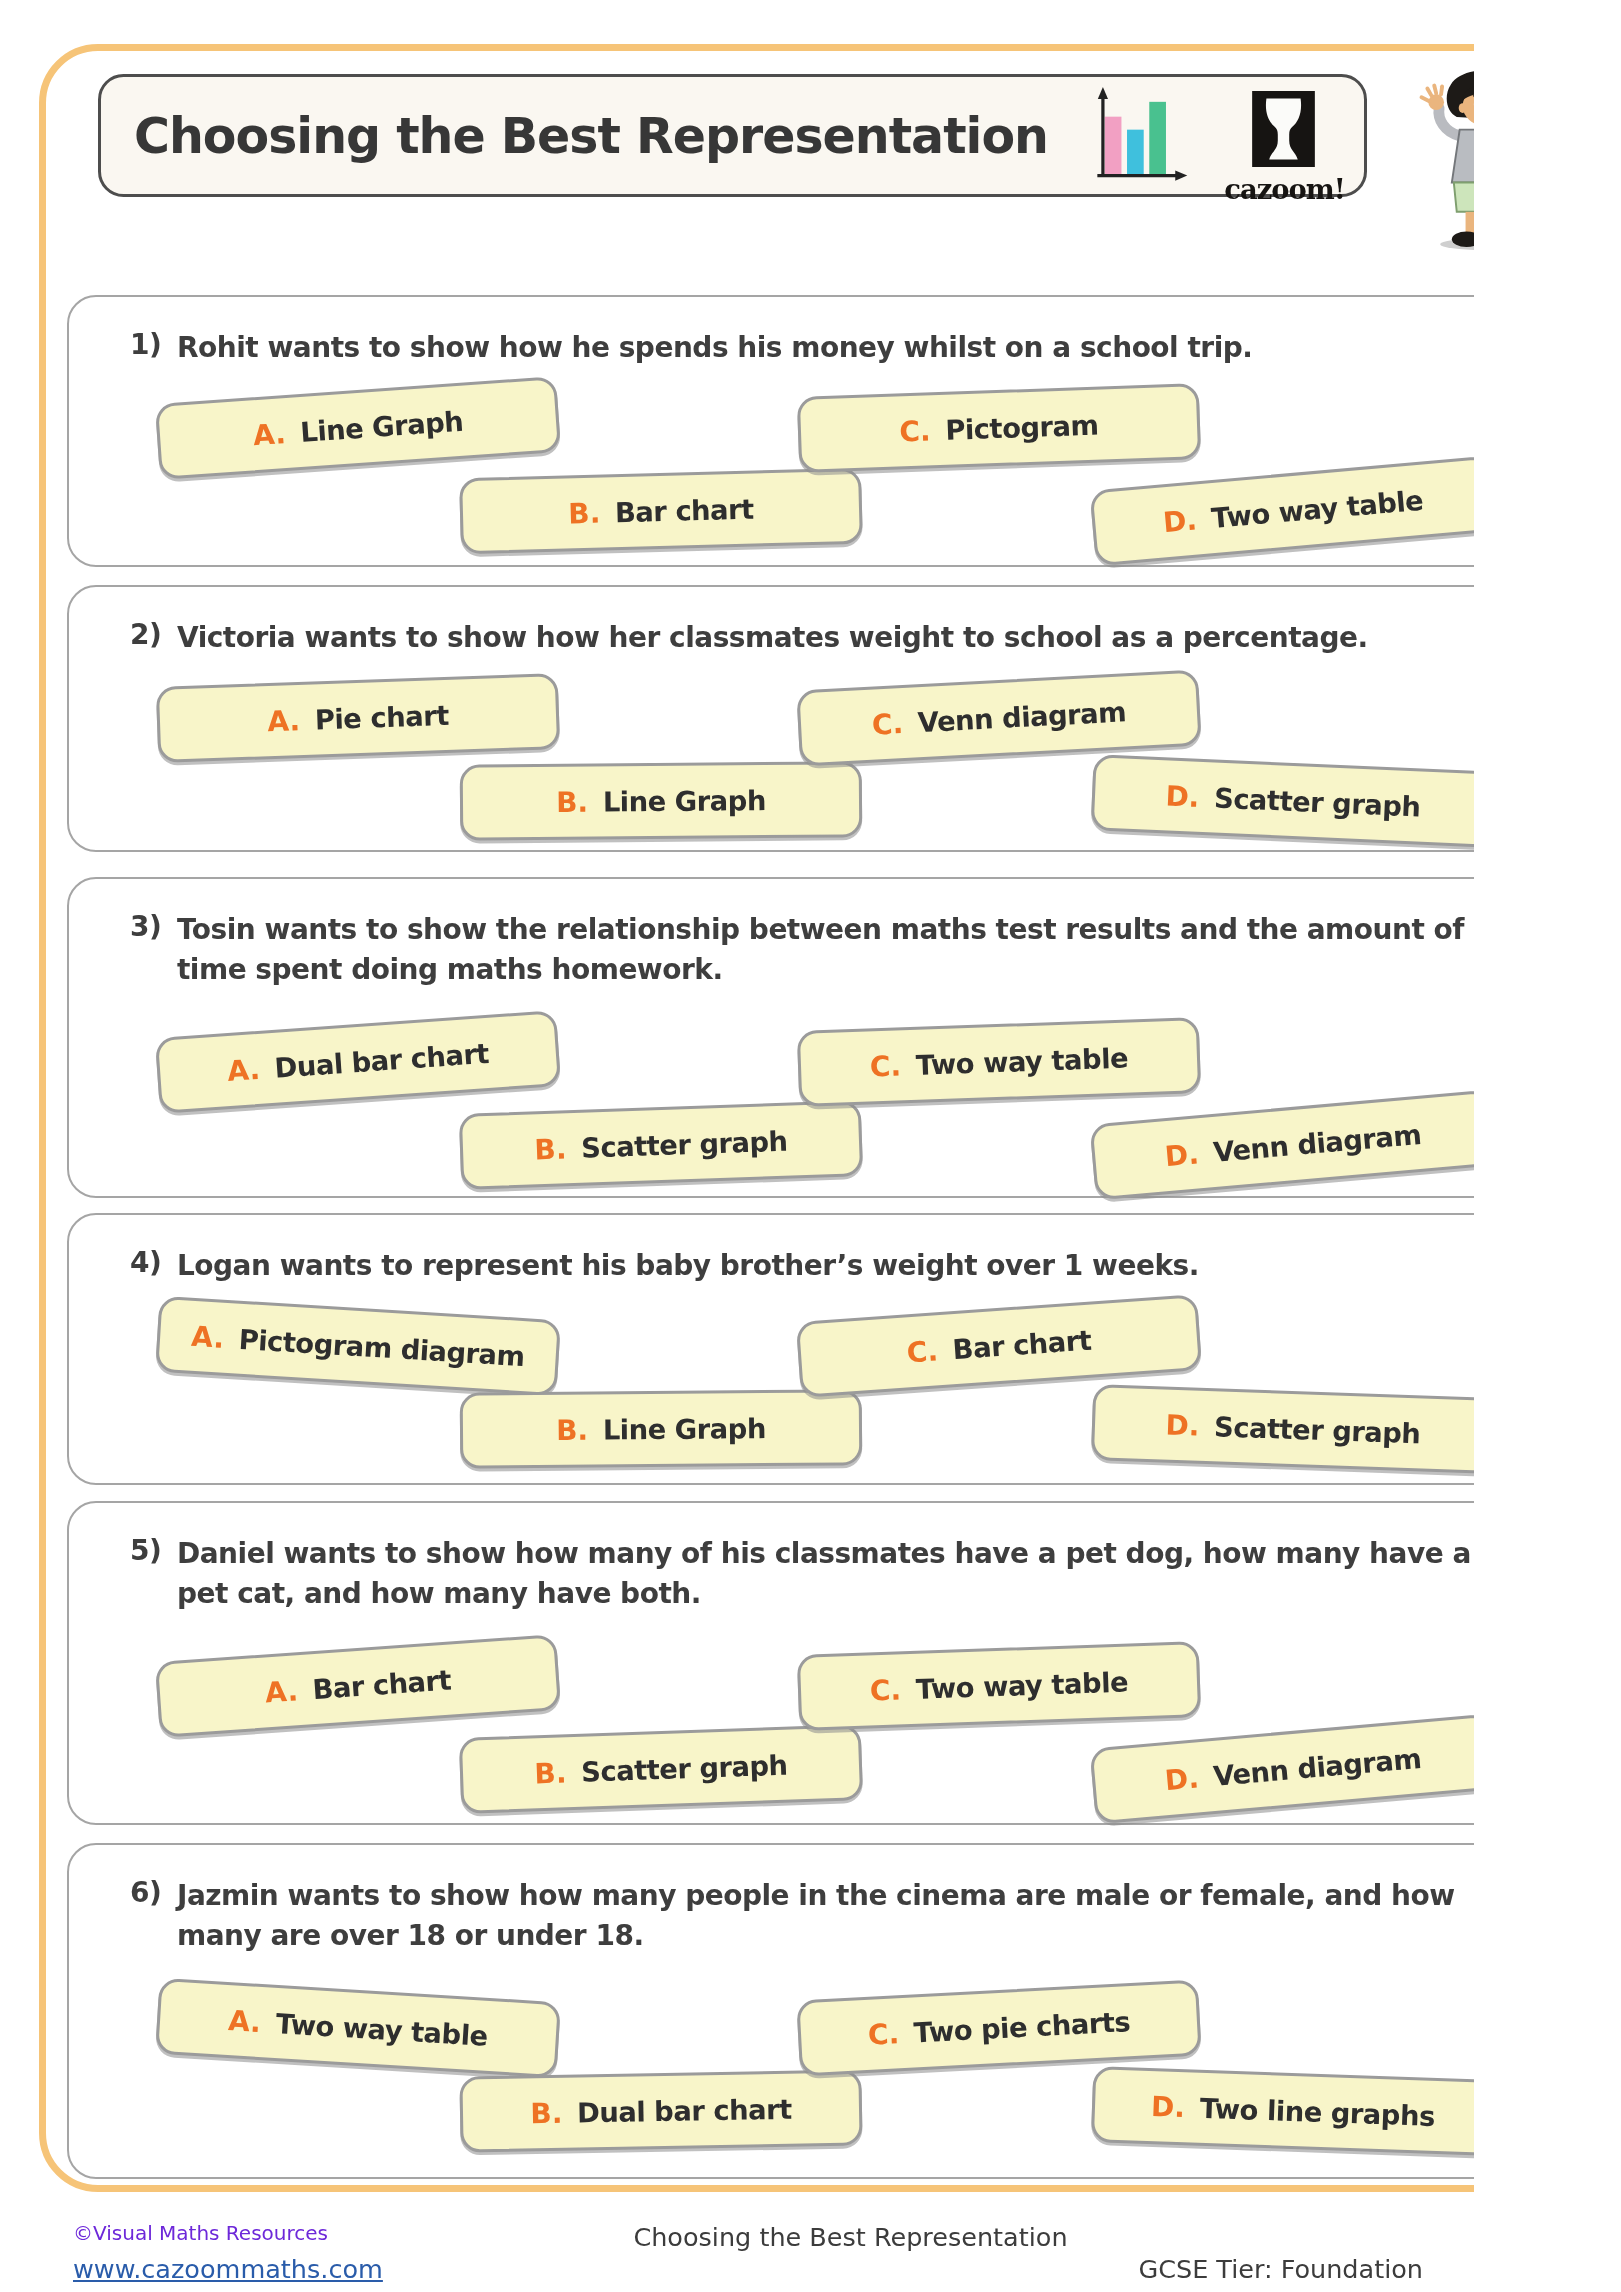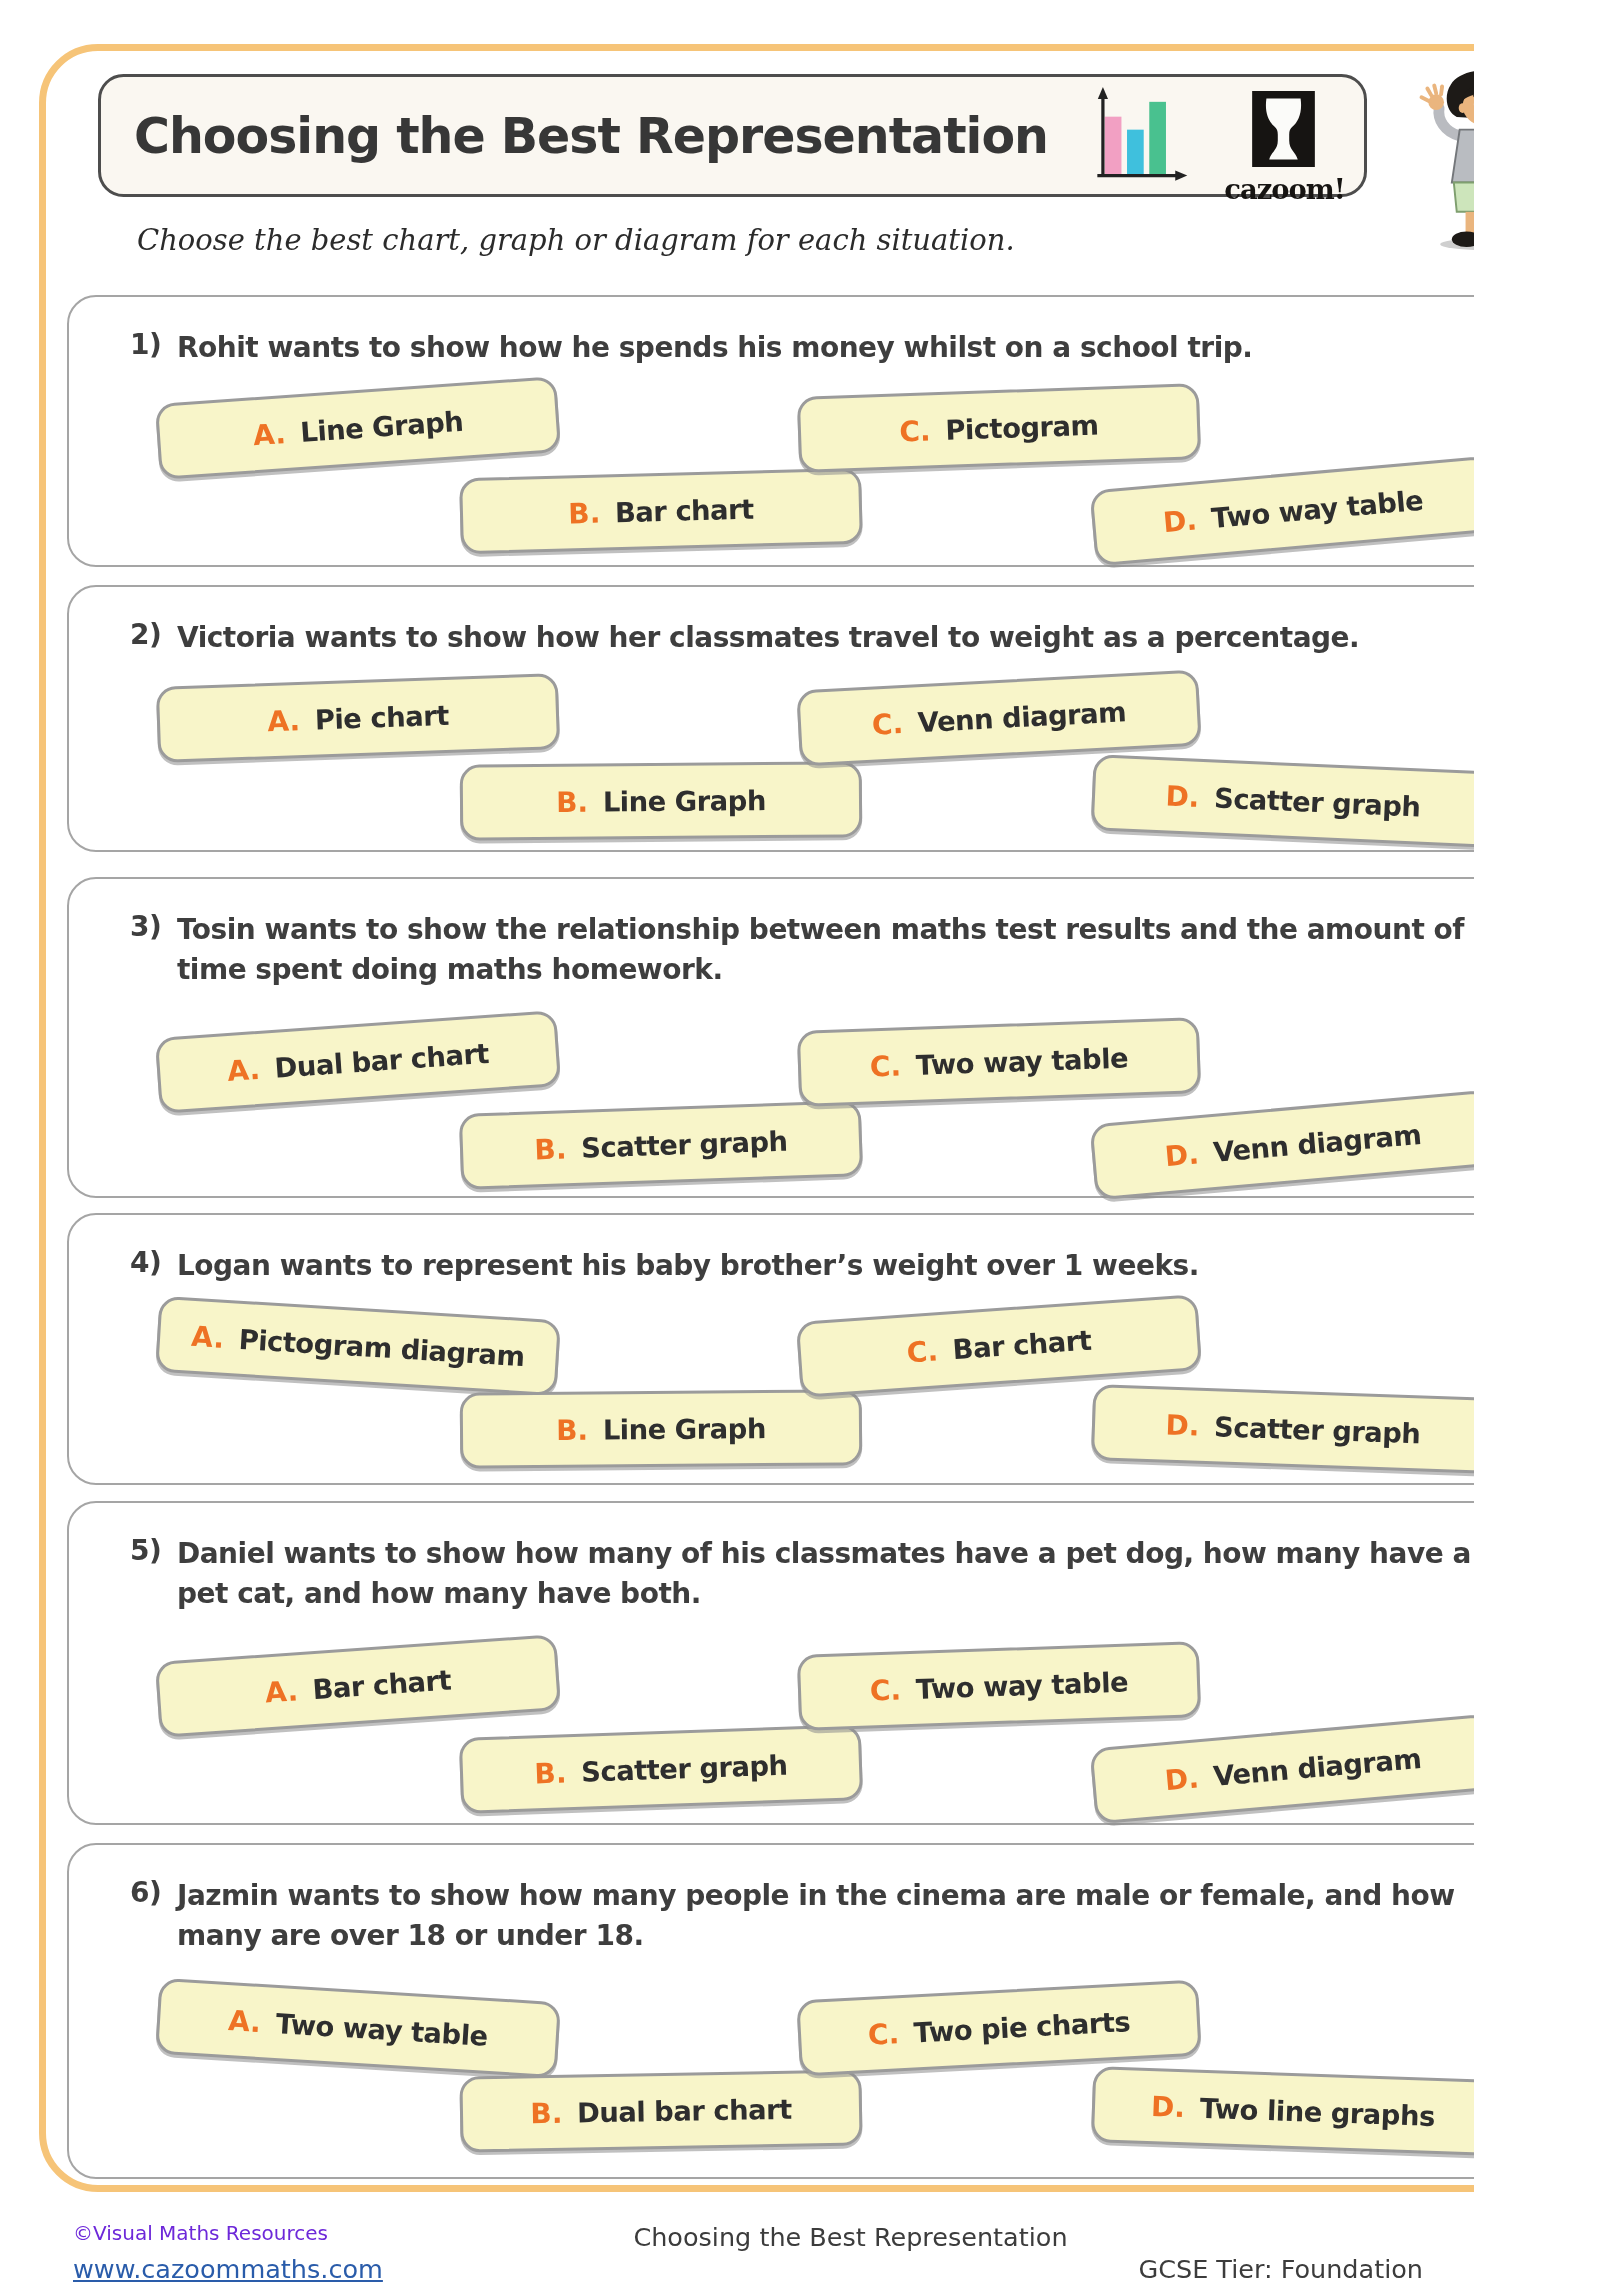--- a/index.html
+++ b/index.html
@@ -126,21 +126,20 @@
     <circle cx="130" cy="107" r="7" fill="#eab57e"></circle>
 
     <path d="M65 120 H129 L126 150 H103 L97 134 L91 150 H68 Z" fill="#cde5bb" stroke="#7f9f6f" stroke-width="2"></path>
 
     <rect x="77" y="150" width="10" height="24" fill="#eab57e"></rect>
     <rect x="106" y="150" width="10" height="24" fill="#eab57e"></rect>
     <ellipse cx="78" cy="178" rx="15" ry="8" fill="#1d1a17"></ellipse>
     <ellipse cx="113" cy="178" rx="15" ry="8" fill="#1d1a17"></ellipse>
   </svg>
 
-  <div class="instruction">Choose the best chart, graph or diagram for each situation.</div>
 
   <div id="cards">
   <section class="card" style="top: 295px; height: 272px;">
     <div class="qline">
       <span class="qnum">1)</span>
       <span class="qtext">Rohit wants to show how he spends his money whilst on a school trip.</span>
     </div>
     <div class="pill" style="left: 88px; top: 93px; transform: rotate(-4deg);">
       <span class="pill-letter">A.</span>
       <span class="pill-label">Line Graph</span>
@@ -155,21 +154,21 @@
     </div>
     <div class="pill" style="left: 1023px; top: 176px; transform: rotate(-5deg);">
       <span class="pill-letter">D.</span>
       <span class="pill-label">Two way table</span>
     </div>
   </section>
 
   <section class="card" style="top: 585px; height: 267px;">
     <div class="qline">
       <span class="qnum">2)</span>
-      <span class="qtext">Victoria wants to show how her classmates travel to weight as a percentage.</span>
+      <span class="qtext">Victoria wants to show how her classmates weight to school as a percentage.</span>
     </div>
     <div class="pill" style="left: 88px; top: 93px; transform: rotate(-2deg);">
       <span class="pill-letter">A.</span>
       <span class="pill-label">Pie chart</span>
     </div>
     <div class="pill" style="left: 391px; top: 176px; transform: rotate(-0.5deg);">
       <span class="pill-letter">B.</span>
       <span class="pill-label">Line Graph</span>
     </div>
     <div class="pill" style="left: 729px; top: 93px; transform: rotate(-3deg);">

